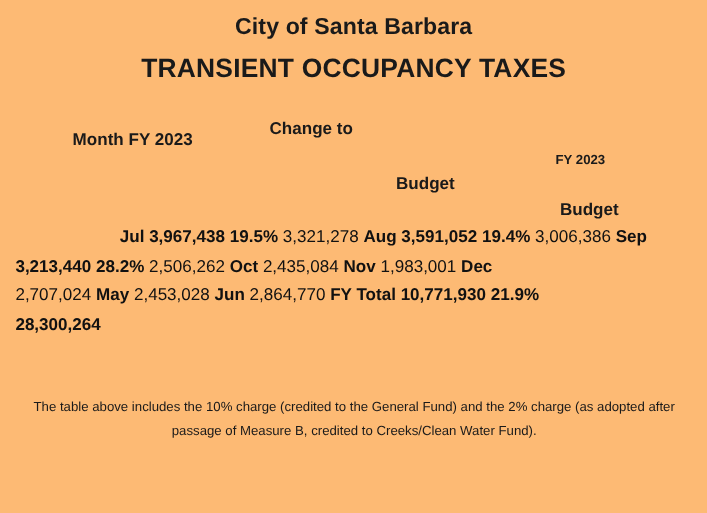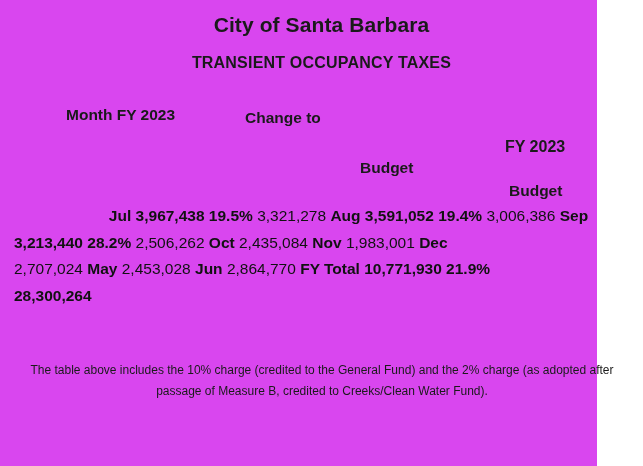--- a/index.html
+++ b/index.html
@@ -13,42 +13,42 @@
     height: 466px;
     position: relative;
     overflow: hidden;
     font-family: "Liberation Sans", sans-serif;
     color: #1a1a1a;
     -webkit-font-smoothing: antialiased;
   }
 
   .page {
     position: relative;
-    width: 597px;
+    width: 643px;
     height: 466px;
-    background: #d946ef;
+    background: #fdba74;
   }
 
   
   .title-block {
     position: absolute;
     top: 10px;
     left: 0;
     width: 643px;
     text-align: center;
   }
   .title-line1 {
     font-size: 21px;
     font-weight: bold;
     letter-spacing: 0.1px;
     line-height: 30px;
     margin: 0;
   }
   .title-line2 {
-    font-size: 16px;
+    font-size: 24px;
     font-weight: bold;
     letter-spacing: 0.2px;
     line-height: 34px;
     margin: 6px 0 0 0;
   }
 
   
   .header-cluster {
     position: absolute;
     top: 104px;
@@ -56,33 +56,33 @@
     width: 643px;
     height: 96px;
   }
   .hdr {
     position: absolute;
     font-weight: bold;
     white-space: nowrap;
   }
   .hdr-month-fy {
     left: 66px;
-    top: 2px;
+    top: 15px;
     font-size: 15.5px;
   }
   .hdr-change-to {
     left: 197px;
     top: 5px;
     font-size: 15.5px;
     margin-left: 48px;
   }
   .hdr-fy2023 {
     left: 505px;
     top: 34px;
-    font-size: 16px;
+    font-size: 12px;
   }
   .hdr-budget1 {
     left: 360px;
     top: 55px;
     font-size: 15.5px;
   }
   .hdr-budget2 {
     left: 509px;
     top: 78px;
     font-size: 15.5px;

